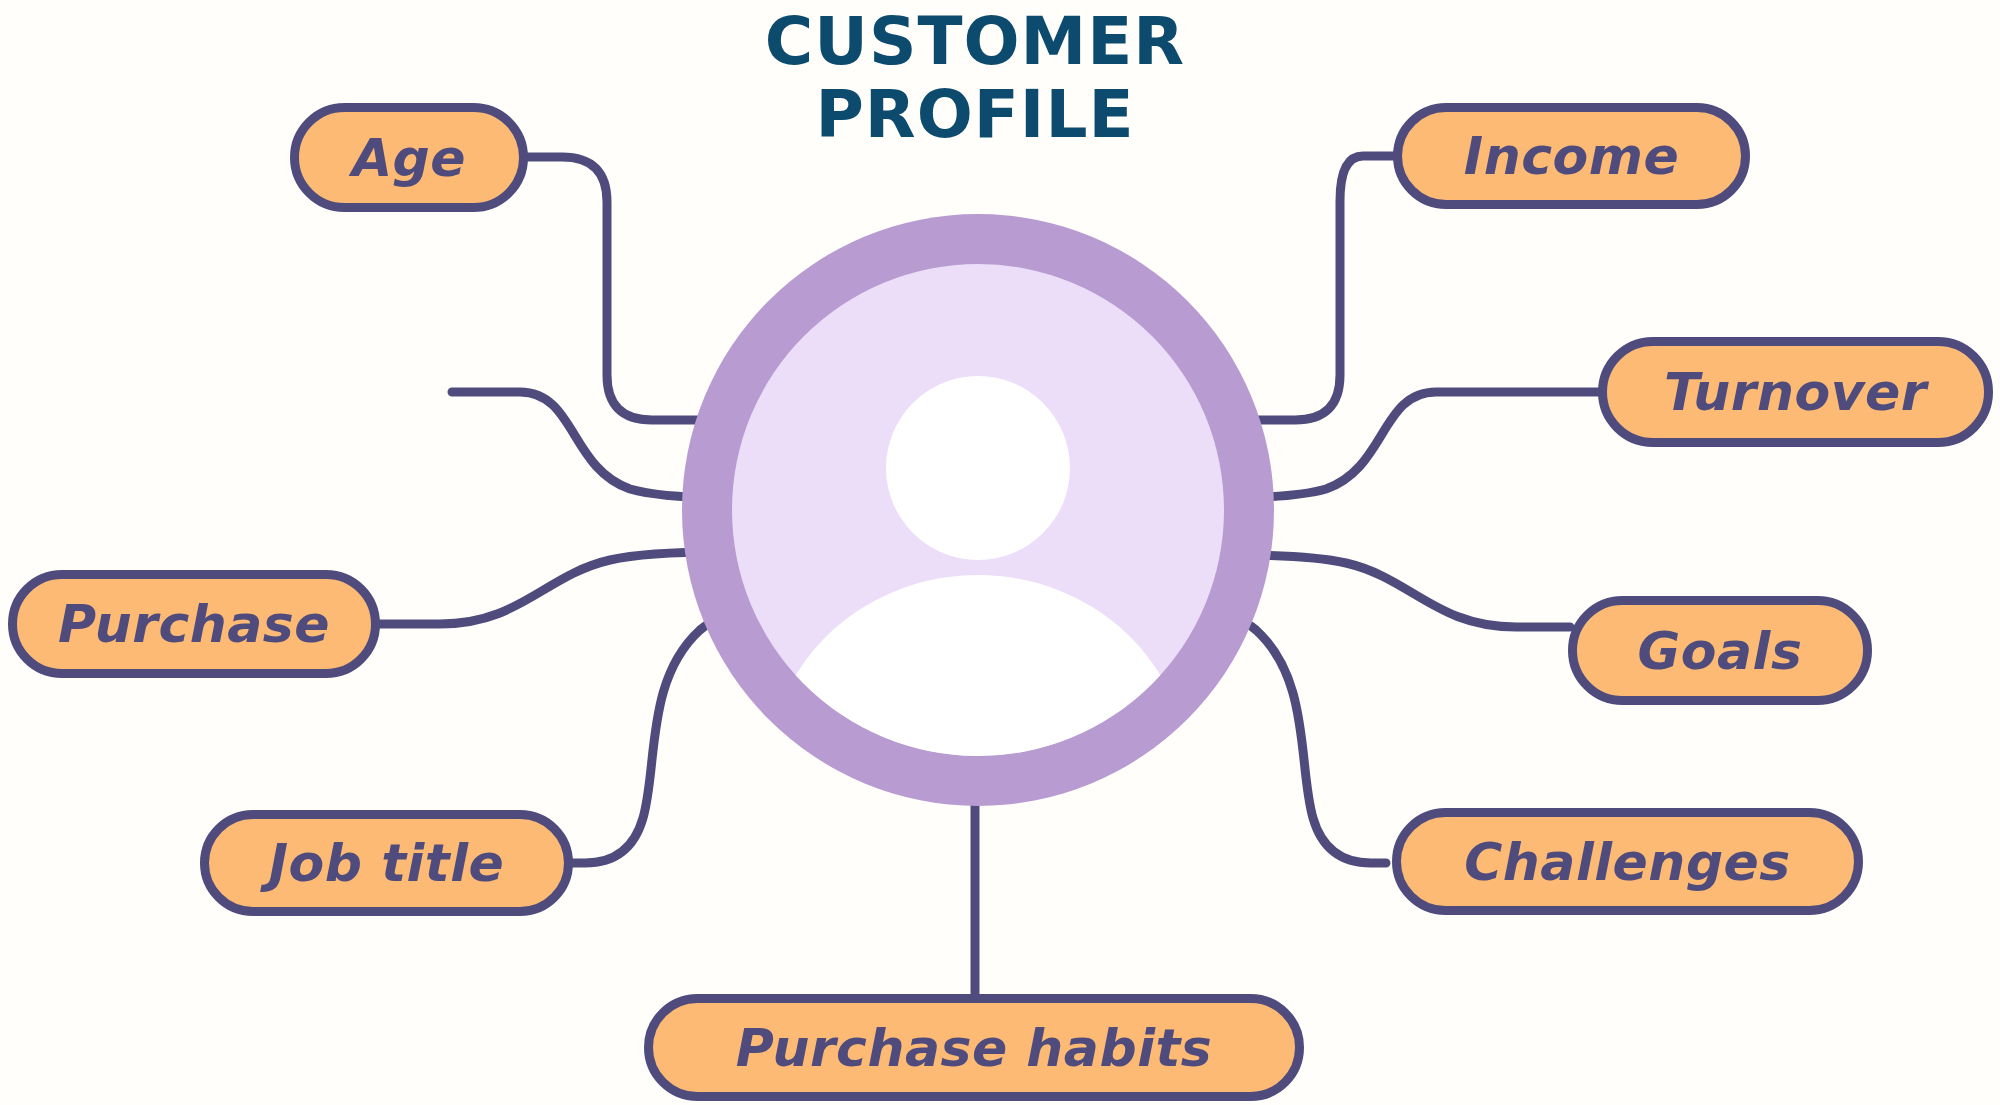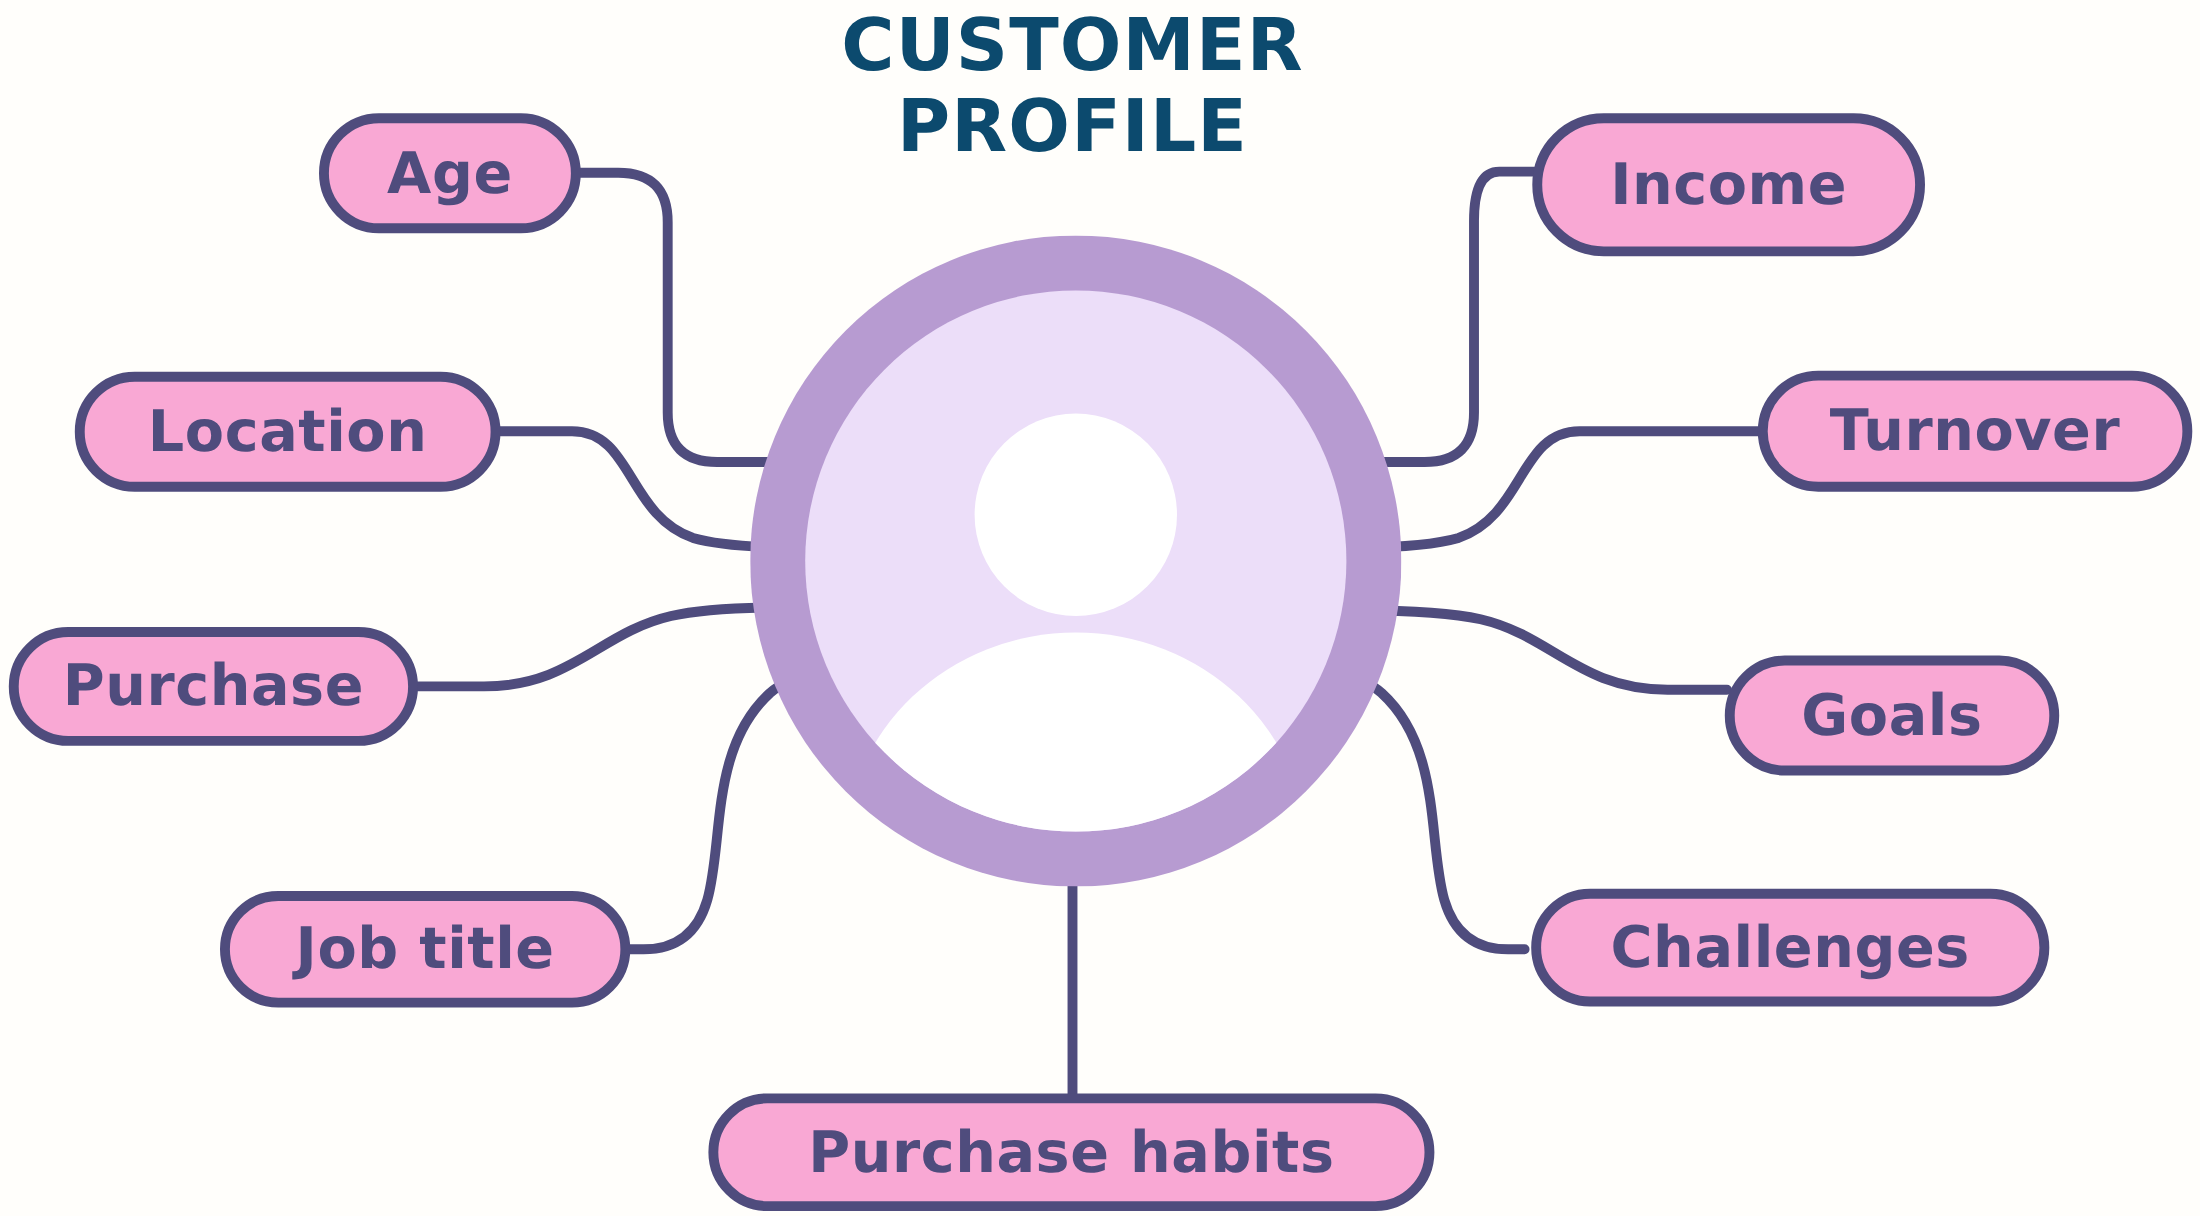--- a/index.html
+++ b/index.html
@@ -18,30 +18,31 @@
   
   .title{
     position:absolute;left:975px;top:6px;transform:translateX(-50%);
     z-index:3;text-align:center;color:#0c4a6e;
     font-size:66px;font-weight:800;line-height:1.1;letter-spacing:1px;
     white-space:nowrap;
   }
   
   .pill{
     position:absolute;z-index:3;box-sizing:border-box;
-    background:#f9a8d4;border:9px solid #4f4c7d;border-radius:999px;
+    background:#fdba74;border:9px solid #4f4c7d;border-radius:999px;
     display:flex;align-items:center;justify-content:center;
     color:#4f4c7d;font-size:52px;font-weight:700;letter-spacing:.5px;
     white-space:nowrap;
+    font-style:italic;
   }
   .pill-age       {left:290px; top:103px; width:238px; height:109px;}
   .pill-location  {left:68px;  top:338px; width:387px; height:109px;}
   .pill-hobbies   {left:8px;   top:570px; width:372px; height:108px;}
   .pill-job-title {left:200px; top:810px; width:373px; height:106px;}
-  .pill-income    {left:1393px;top:103px; width:357px; height:130px;}
+  .pill-income    {left:1393px;top:103px; width:357px; height:106px;}
   .pill-turnover  {left:1598px;top:337px; width:395px; height:110px;justify-content:center;}
   .pill-goals     {left:1568px;top:573px; width:304px; height:109px;margin-top:23px;}
   .pill-challenges{left:1392px;top:808px; width:471px; height:107px;}
   .pill-purchase  {left:644px; top:994px; width:660px; height:107px;}
 </style>
 </head>
 <body>
 
 <div class="canvas">
 
@@ -72,23 +73,20 @@
   </svg>
 
   <div class="title">
     <div>CUSTOMER</div>
     <div>PROFILE</div>
   </div>
 
   <div class="pill pill-age">
     <span>Age</span>
   </div>
-  <div class="pill pill-location">
-    <span>Location</span>
-  </div>
   <div class="pill pill-hobbies">
     <span>Purchase</span>
   </div>
   <div class="pill pill-job-title">
     <span>Job title</span>
   </div>
   <div class="pill pill-income">
     <span>Income</span>
   </div>
   <div class="pill pill-turnover">

